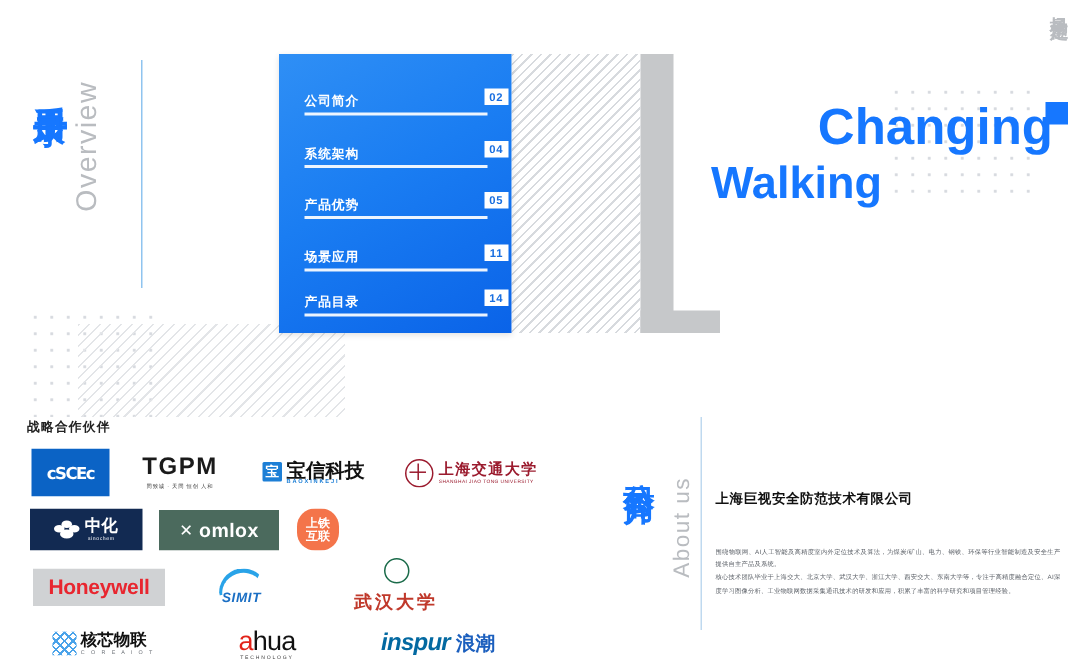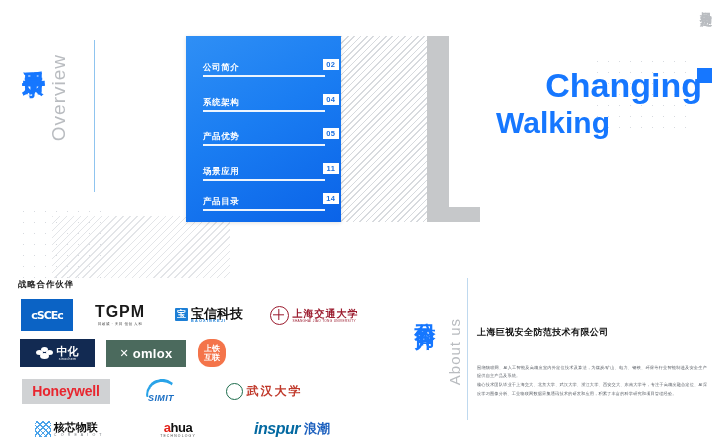--- a/index.html
+++ b/index.html
@@ -117,32 +117,32 @@
   .lg-pml .tx .cn{color:#1c5fa8;font-size:9px;font-weight:bold;letter-spacing:1px;font-family:"DejaVu Serif",serif;}
   .lg-pml .tx .en{color:#1c5fa8;font-size:3.2px;letter-spacing:.2px;}
   .lg-shangtie{width:28px;height:28px;background:#f4744a;border-radius:12px;display:flex;flex-direction:column;align-items:center;justify-content:center;line-height:1.15;}
   .lg-shangtie span{color:#fff;font-size:8px;font-weight:bold;}
 
   .lg-honey{width:88px;height:25px;background:#d0d2d4;display:flex;align-items:center;justify-content:center;}
   .lg-honey span{color:#e8262f;font-size:14px;font-weight:bold;letter-spacing:-.2px;}
   .lg-simit{display:flex;flex-direction:column;align-items:center;}
   .lg-simit .arc{width:28px;height:13px;border-top:3px solid #29a3e8;border-radius:50%/100% 100% 0 0;border-left:2px solid #29a3e8;border-right:2px solid transparent;border-bottom:0;transform:rotate(-8deg);}
   .lg-simit .n{color:#1b6fc4;font-size:9px;font-weight:bold;font-style:italic;letter-spacing:.4px;margin-top:-2px;}
-  .lg-whu{display:flex;align-items:center;gap:4px;}
+  .lg-whu{display:flex;align-items:center;gap:4px;flex-direction:column;}
   .lg-whu .seal{width:15px;height:15px;border:1.3px solid #1b6b4a;border-radius:50%;background:#fff;}
   .lg-whu .tx{color:#c0392b;font-size:12px;font-weight:bold;font-family:"DejaVu Serif",serif;letter-spacing:2px;}
 
   .lg-core{display:flex;align-items:center;gap:3px;}
   .lg-core .mesh{width:16px;height:16px;background:
      repeating-linear-gradient(45deg,#4aa3ea 0 1px,transparent 1px 4px),
      repeating-linear-gradient(-45deg,#4aa3ea 0 1px,transparent 1px 4px);}
   .lg-core .tx .cn{color:#111;font-size:11px;font-weight:bold;line-height:1;}
   .lg-core .tx .en{color:#6d7278;font-size:3.6px;letter-spacing:1.6px;}
   .lg-dahua{display:flex;flex-direction:column;align-items:center;}
-  .lg-dahua .t{font-size:13px;font-weight:bold;color:#111;letter-spacing:-.5px;line-height:1;}
+  .lg-dahua .t{font-size:18px;font-weight:normal;color:#111;letter-spacing:-.5px;line-height:1;}
   .lg-dahua .t em{font-style:normal;color:#e2231a;}
   .lg-dahua .s{color:#444;font-size:3.4px;letter-spacing:1.2px;}
   .lg-inspur{display:flex;align-items:center;gap:4px;}
   .lg-inspur .en{color:#0369a1;font-size:16px;font-weight:bold;font-style:italic;letter-spacing:-.5px;}
   .lg-inspur .cn{color:#1b5fbe;font-size:13px;font-weight:bold;}
 
   
   .about-title{position:absolute;left:414px;top:306px;}
   .about-en{position:absolute;left:446px;top:318px;}
   .company-name{
@@ -203,21 +203,21 @@
 
     <div class="toc-row" style="top:160px;">
       <span class="toc-label">产品目录</span>
       <span class="toc-rule"></span>
       <span class="toc-num">14</span>
     </div>
   </div>
 
   <div class="hero" style="left:452px;top:68px;width:250px;">
     <div class="hero-en" style="font-size:34px;text-align:right;">Changing</div>
-    <div class="hero-en" style="font-size:30px;text-align:right;margin-top:6px;padding-right:92px;">Walking</div>
+    <div class="hero-en" style="font-size:30px;text-align:center;margin-top:6px;padding-right:92px;">Walking</div>
   </div>
 
   <div class="tr-v" style="right:8px;top:2px;">场景定位</div>
   <div class="tr-sq" style="right:8px;top:68px;"></div>
 
   <div class="partners-title">战略合作伙伴</div>
 
   <div class="logo-grid">
 
     <div class="logo-row">

